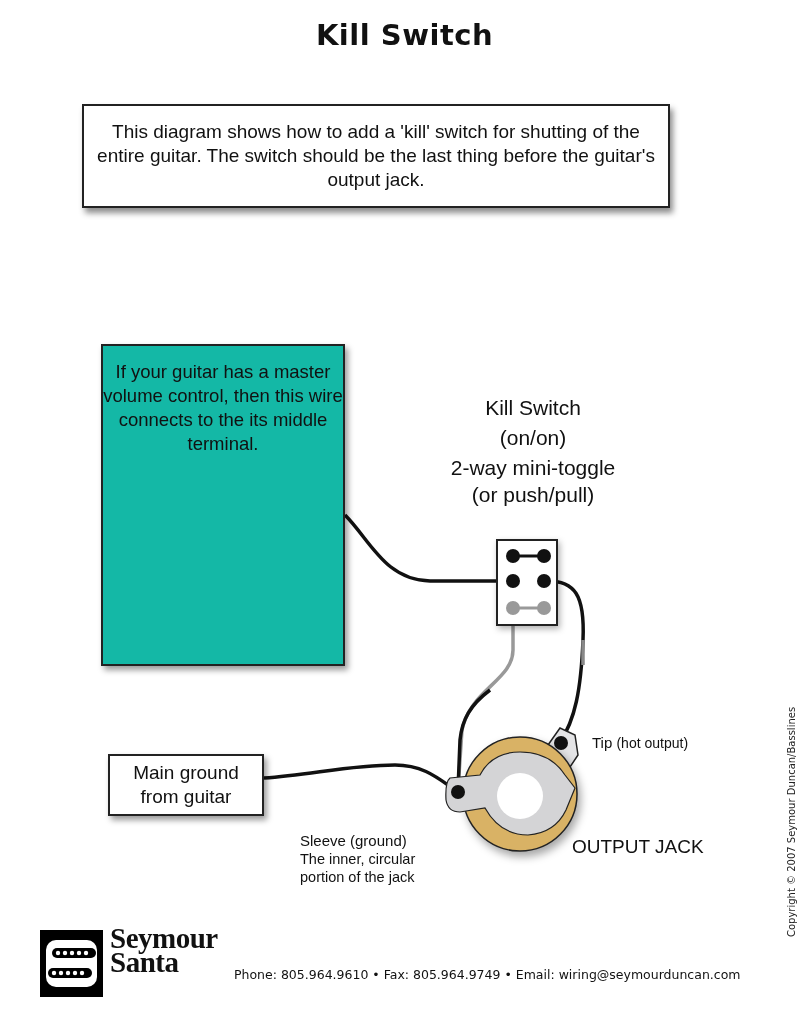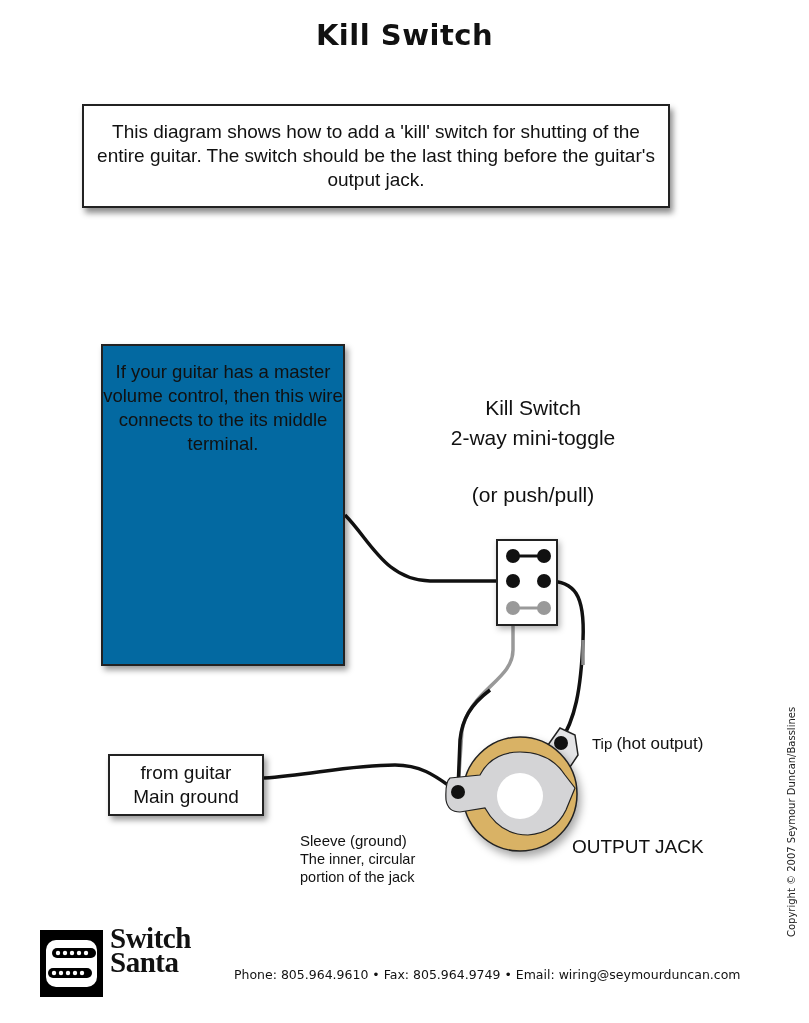--- a/index.html
+++ b/index.html
@@ -1,26 +1,26 @@
 <!DOCTYPE html>
 <html><head>
 <meta charset="utf-8">
 <style>
   html,body{margin:0;padding:0;background:#fff;}
   body{width:809px;height:1023px;position:relative;overflow:hidden;font-family:"Liberation Sans",sans-serif;color:#111;}
   .abs{position:absolute;}
   .title{left:0;width:809px;top:18px;text-align:center;font-family:"DejaVu Sans",sans-serif;font-weight:bold;font-size:29px;letter-spacing:0.5px;}
   .intro-box{left:82px;top:104px;width:588px;height:104px;border:2px solid #222;box-sizing:border-box;background:#fff;box-shadow:3px 5px 6px rgba(0,0,0,0.45);display:flex;align-items:center;justify-content:center;text-align:center;font-size:19px;line-height:24px;padding:0 10px;}
-  .note-box{left:101px;top:344px;width:244px;height:322px;border:2px solid #222;box-sizing:border-box;background:#0369a1;box-shadow:3px 4px 6px rgba(0,0,0,0.4);text-align:center;font-size:18.5px;line-height:24px;padding-top:14px;}
+  .note-box{left:101px;top:344px;width:244px;height:322px;border:2px solid #222;box-sizing:border-box;background:#14b8a6;box-shadow:3px 4px 6px rgba(0,0,0,0.4);text-align:center;font-size:18.5px;line-height:24px;padding-top:14px;}
   .note-box p{margin:0 0 24px 0;}
   .ground-box{left:108px;top:754px;width:156px;height:62px;border:2px solid #222;box-sizing:border-box;background:#fff;box-shadow:3px 4px 6px rgba(0,0,0,0.4);text-align:center;font-size:19px;line-height:24px;padding-top:5px;}
   .switch-label{left:420px;top:393px;width:226px;text-align:center;font-size:21px;line-height:30px;}
   .switch-sub{left:420px;top:483px;width:226px;text-align:center;font-size:21px;}
   .tip-label{left:592px;top:734px;font-size:15px;}
-  .tip-label .small{font-size:17px;}
+  .tip-label .small{font-size:14px;}
   .sleeve-label{left:300px;top:832px;font-size:14.5px;line-height:18px;}
   .sleeve-label .line1{font-size:15px;}
   .output-label{left:572px;top:836px;font-size:19px;}
   .copyright{left:786px;top:937px;transform-origin:0 0;transform:rotate(-90deg);font-size:10px;font-family:"DejaVu Sans",sans-serif;white-space:nowrap;color:#222;}
   .logo-box{left:40px;top:930px;width:63px;height:67px;background:#000;}
   .logo-text{left:110px;top:926px;font-family:"Liberation Serif",serif;font-weight:bold;font-size:29px;line-height:24px;letter-spacing:-0.5px;}
   .addr{left:234px;top:966px;font-family:"DejaVu Sans",sans-serif;font-size:12.5px;line-height:17px;white-space:nowrap;}
   svg.wires{position:absolute;left:0;top:0;}
 </style>
 </head>
@@ -64,26 +64,27 @@
     <circle cx="458" cy="792" r="7" fill="#111"></circle>
     <circle cx="561" cy="743" r="7" fill="#111"></circle>
   </g>
 </svg>
 
 <div class="abs note-box">
   <p>If your guitar has a master volume control, then this wire connects to the its middle terminal.</p>
 </div>
 
 <div class="abs ground-box">
+  <div>Main ground</div>
   <div>from guitar</div>
-  <div>Main ground</div>
 </div>
 
 <div class="abs switch-label">
   <div>Kill Switch</div>
+  <div>(on/on)</div>
   <div>2-way mini-toggle</div>
 </div>
 <div class="abs switch-sub">(or push/pull)</div>
 
 <div class="abs tip-label">
   <span>Tip</span>
   <span class="small">(hot output)</span>
 </div>
 
 <div class="abs sleeve-label">
@@ -109,18 +110,18 @@
         <circle cx="46" cy="23" r="2.2"></circle>
       <circle cx="14" cy="43" r="2.2"></circle>
         <circle cx="21" cy="43" r="2.2"></circle>
         <circle cx="28" cy="43" r="2.2"></circle>
         <circle cx="35" cy="43" r="2.2"></circle>
         <circle cx="42" cy="43" r="2.2"></circle>
     </g>
   </svg>
 </div>
 <div class="abs logo-text">
-  <div>Switch</div>
+  <div>Seymour</div>
   <div>Santa</div>
 </div>
 <div class="abs addr">
   <div>Phone: 805.964.9610 • Fax: 805.964.9749 • Email: wiring@seymourduncan.com</div>
 </div>
 
 </body></html>

